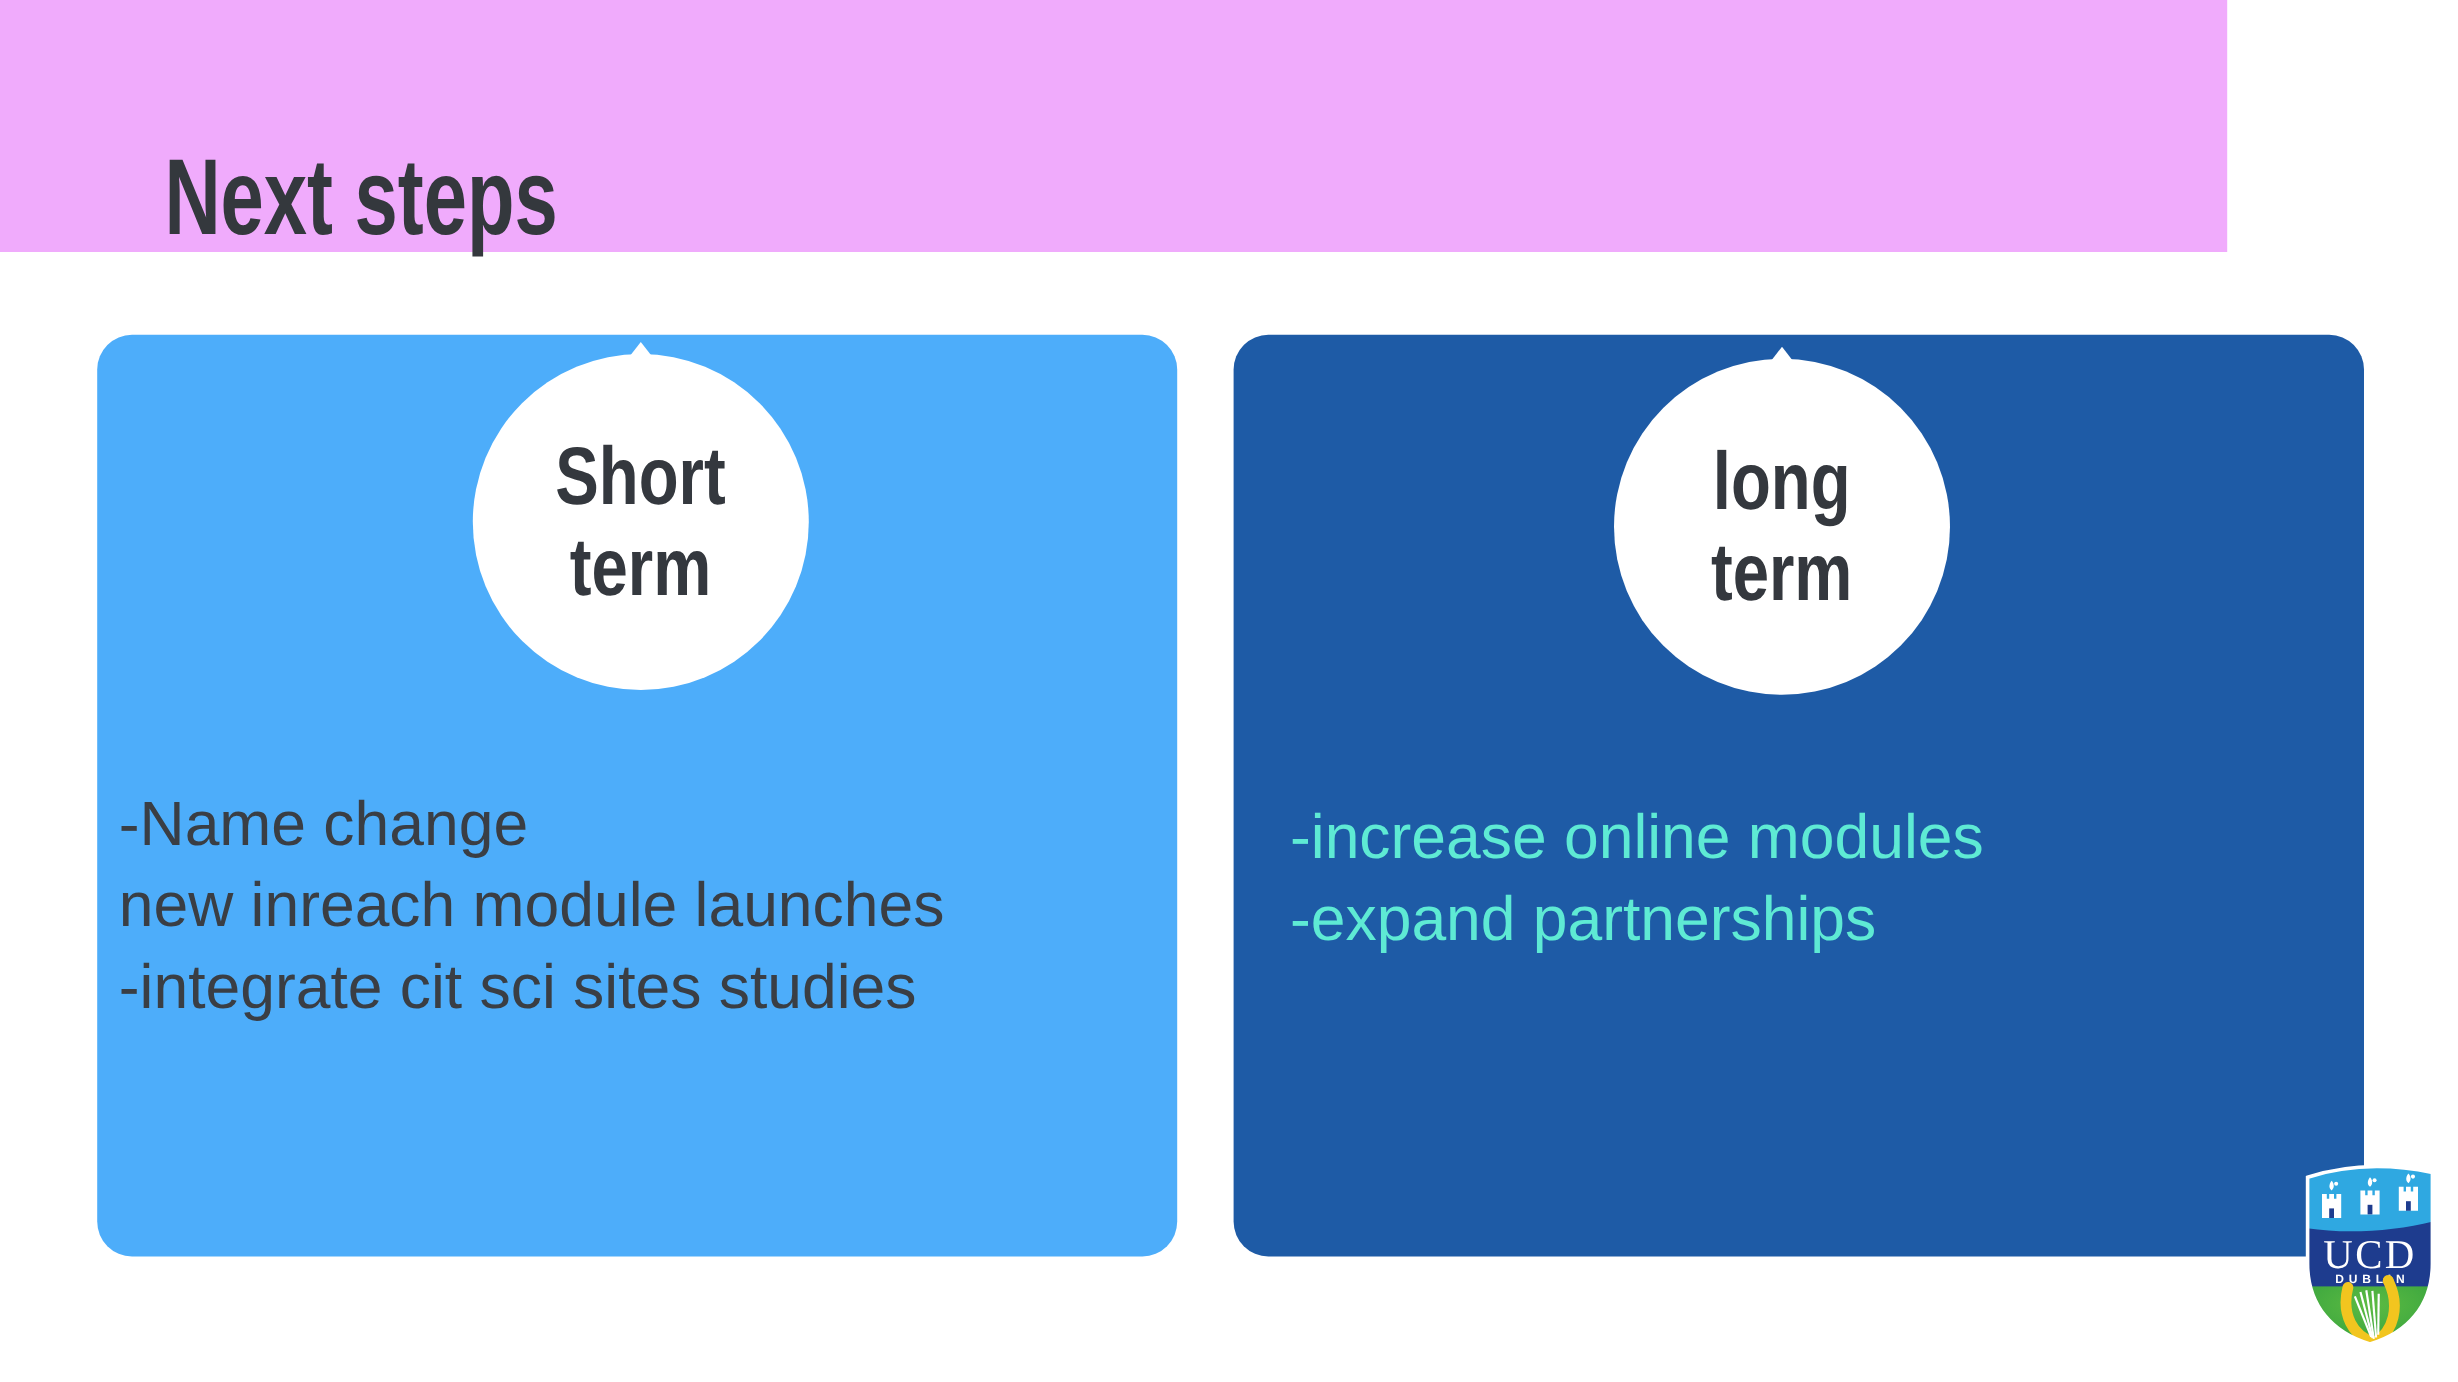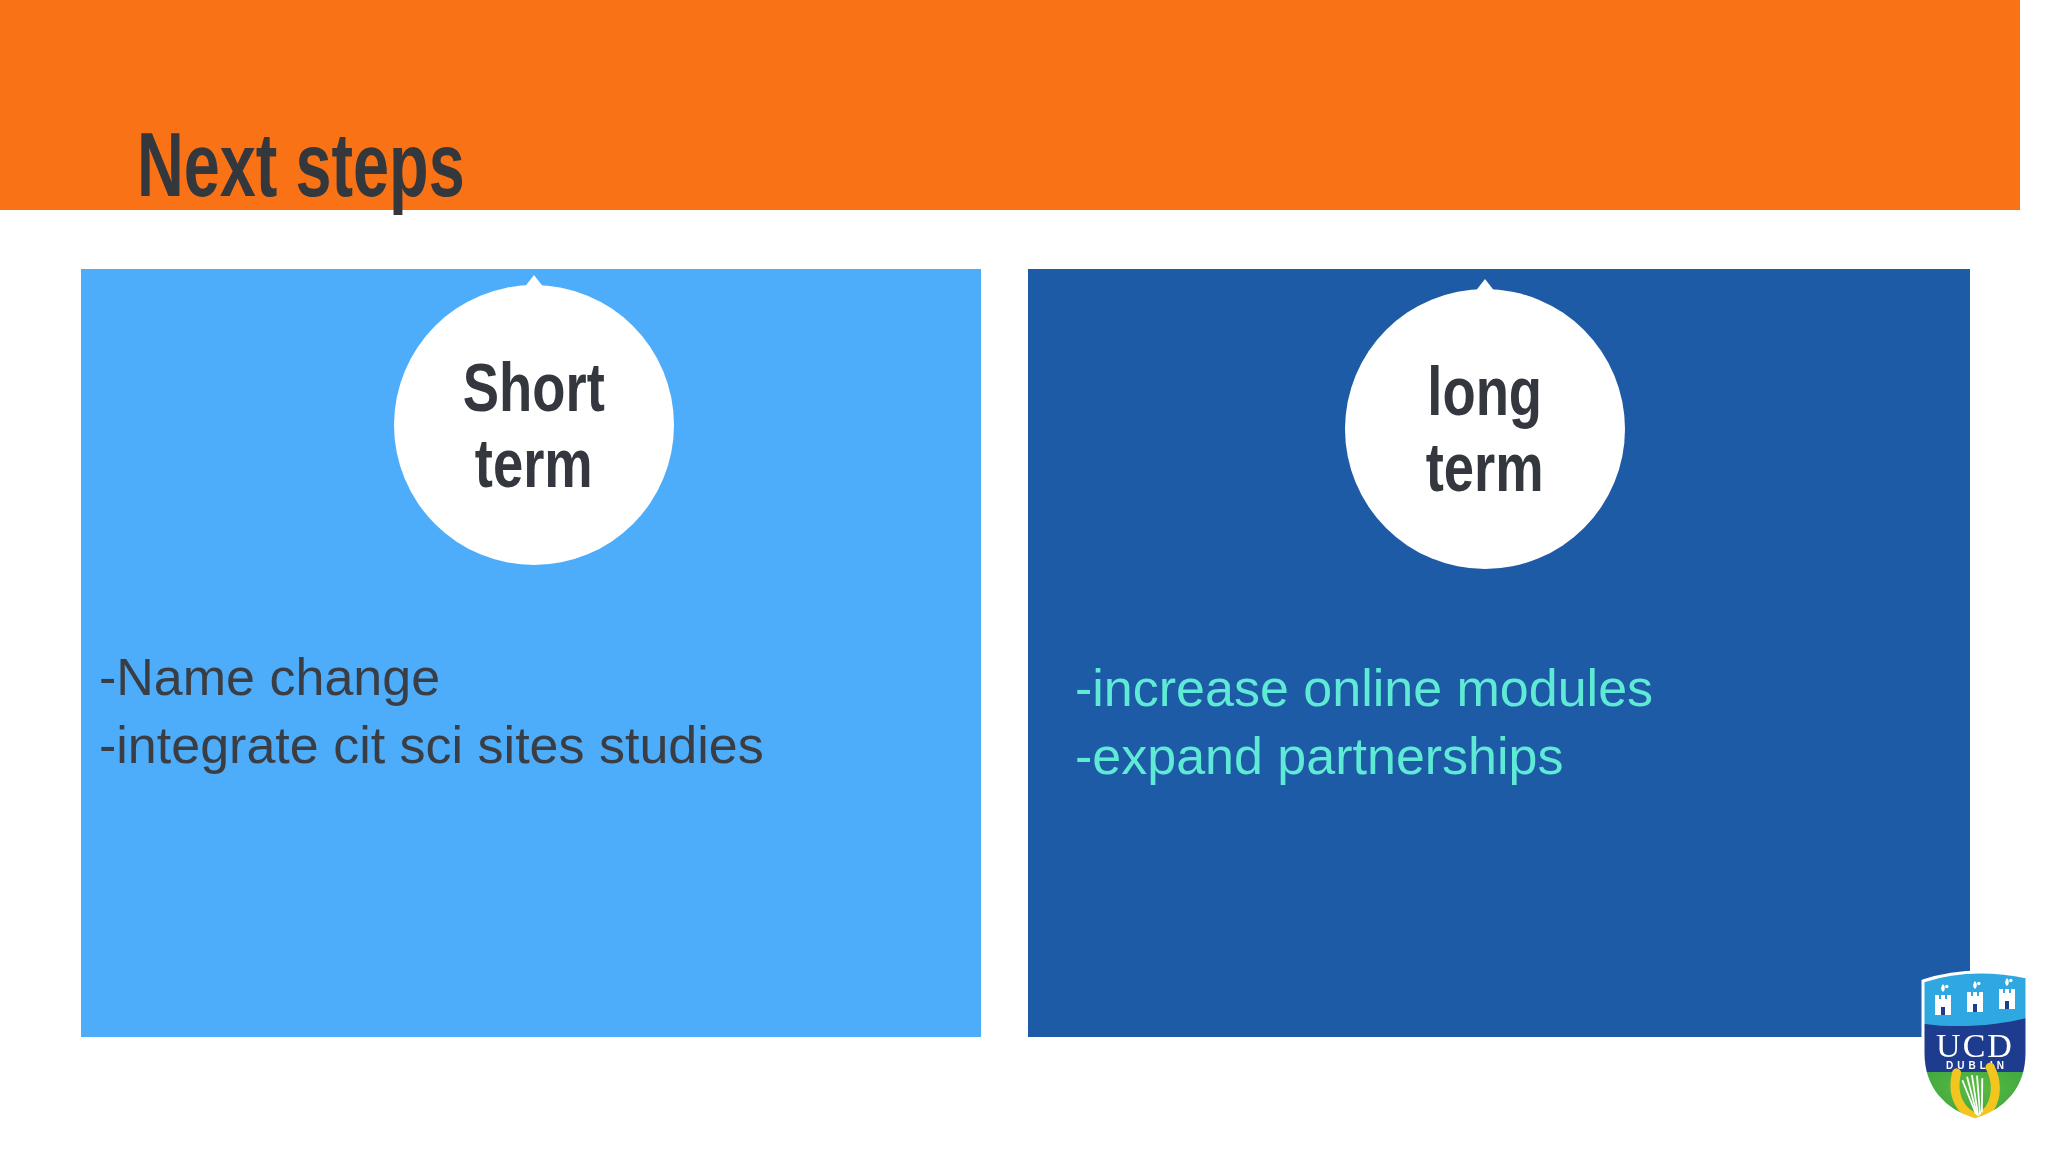--- a/index.html
+++ b/index.html
@@ -3,32 +3,32 @@
 <meta charset="utf-8">
 <style>
   html,body { margin:0; padding:0; background:#ffffff; }
   .slide {
     position:relative; width:2048px; height:1152px;
     background:#ffffff; overflow:hidden;
     font-family:"Liberation Sans", sans-serif;
   }
   
   .header-band {
-    position:absolute; left:0; top:0; width:2020px; height:210px;
-    background:#f97316;
+    position:absolute; left:0; top:0; width:1856px; height:210px;
+    background:#f0abfc;
   }
   .page-title {
     position:absolute; left:137px; top:60px;
     font-size:90px; font-weight:700; color:#34383d;
     line-height:1; white-space:nowrap;
     transform:scaleX(0.72); transform-origin:left top;
     letter-spacing:0px;
   }
   
-  .panel { position:absolute; top:269px; height:768px; }
+  .panel { position:absolute; top:279px; height:768px;border-radius:29px; }
   .panel.left  { left:81px;   width:900px; background:#4dadfa; }
   .panel.right { left:1028px; width:914px; background:#1e5ba6;padding-left:28px; }
   
   .bubble {
     position:absolute; width:280px; height:280px;
     background:#ffffff; border-radius:50%;
     display:flex; align-items:center; justify-content:center;
     text-align:center;
   }
   .panel.left  .bubble { left:313px; top:16px; }
@@ -72,20 +72,21 @@
   <section class="panel left">
     <div class="bubble">
       <div class="bubble-tail"></div>
       <div class="bubble-label">
         <div>Short</div>
         <div>term</div>
       </div>
     </div>
     <div class="list">
       <div>-Name change</div>
+      <div>new inreach module launches</div>
       <div>-integrate cit sci sites studies</div>
     </div>
   </section>
 
   <section class="panel right">
     <div class="bubble">
       <div class="bubble-tail"></div>
       <div class="bubble-label">
         <div>long</div>
         <div>term</div>

